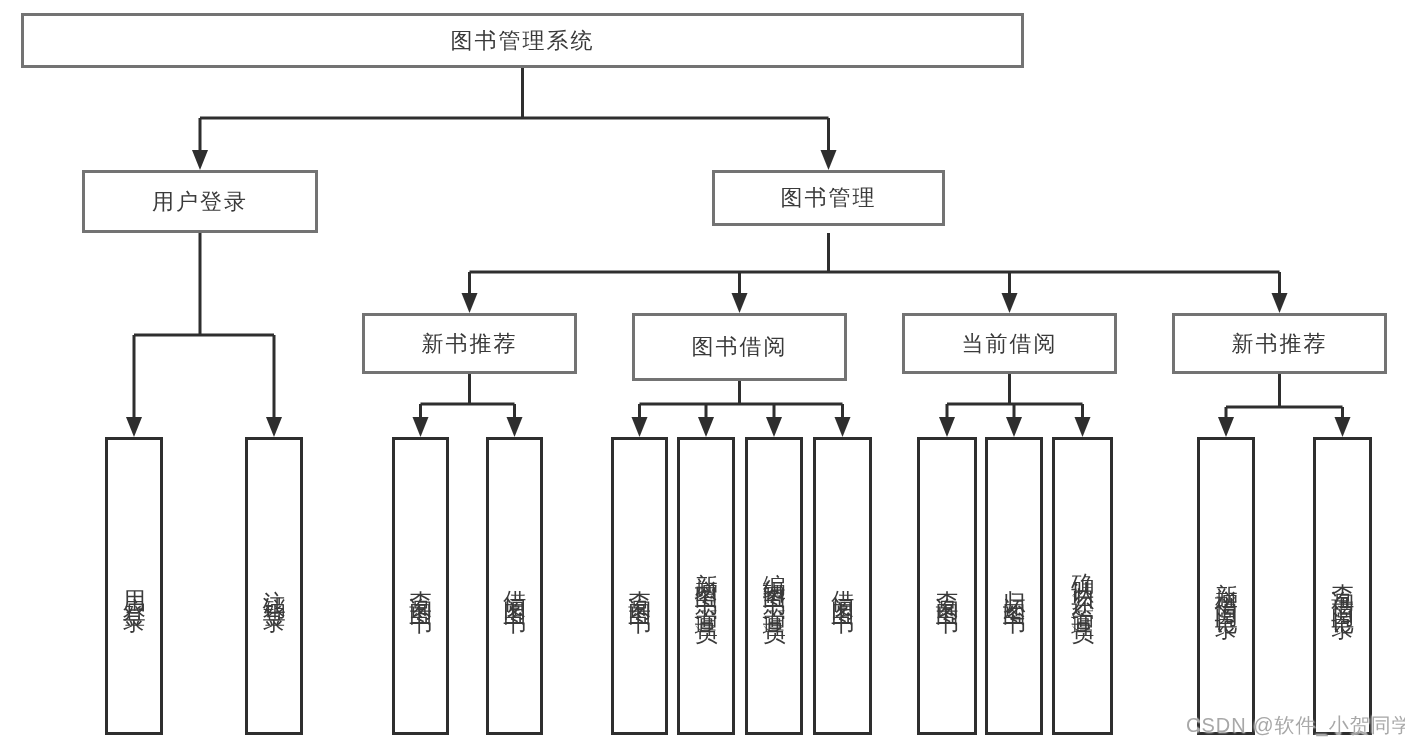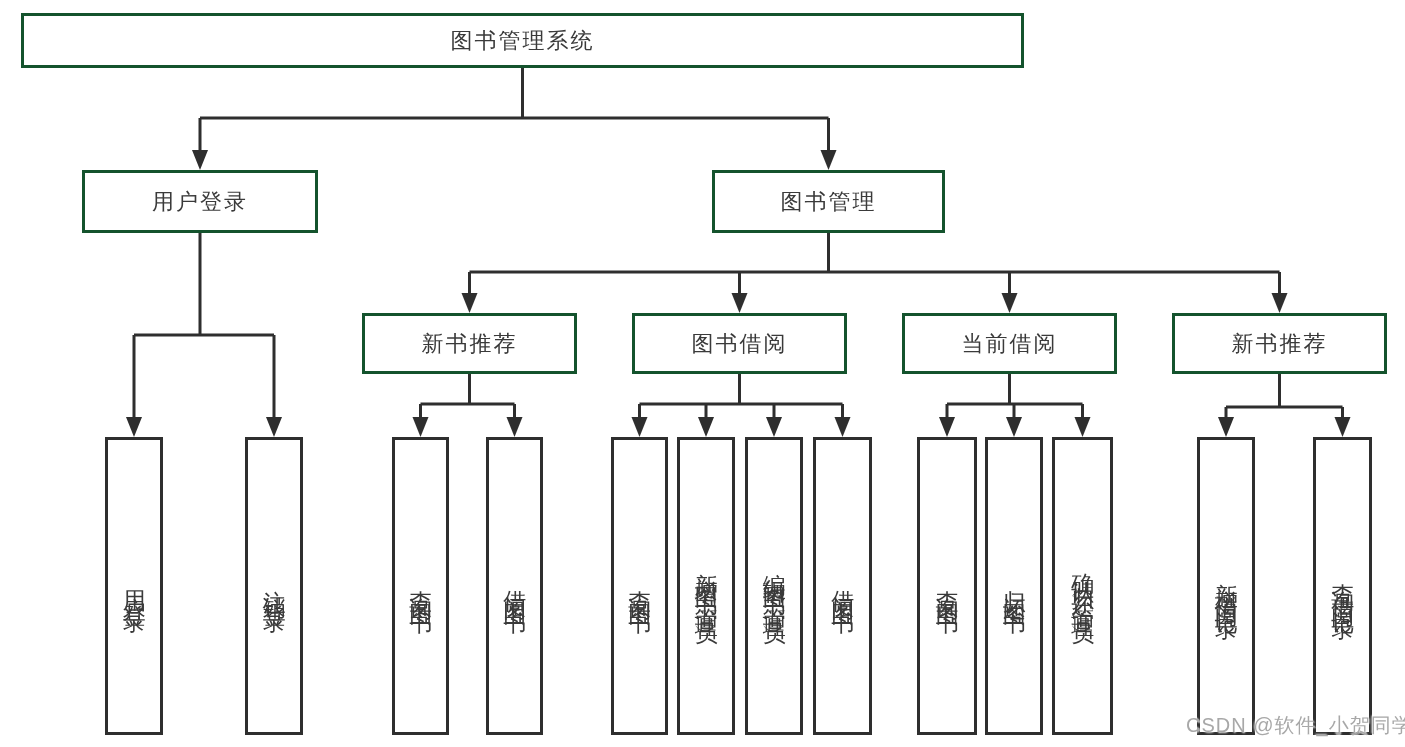--- a/index.html
+++ b/index.html
@@ -17,21 +17,21 @@
   }
   svg.connectors {
     position: absolute;
     left: 0; top: 0;
     width: 1405px; height: 747px;
   }
   .node {
     position: absolute;
     box-sizing: border-box;
     background: #ffffff;
-    border: 3px solid #14532d;
+    border: 3px solid #737373;
     display: flex;
     align-items: center;
     justify-content: center;
     color: #3a3a3a;
     font-size: 22px;
     letter-spacing: 2px;
     white-space: nowrap;
   }
   .leaf {
     position: absolute;
@@ -99,24 +99,24 @@
       <polygon points="1006,417 1022,417 1014,437"></polygon>
       <polygon points="1074.5,417 1090.5,417 1082.5,437"></polygon>
       <polygon points="1218,417 1234,417 1226,437"></polygon>
       <polygon points="1334.5,417 1350.5,417 1342.5,437"></polygon>
     </g>
   </svg>
 
   <div class="node" style="left:21px; top:13px; width:1003px; height:55px;">图书管理系统</div>
 
   <div class="node" style="left:82px; top:170px; width:236px; height:63px;">用户登录</div>
-  <div class="node" style="left:712px; top:170px; width:233px; height:63px;">图书管理</div>
+  <div class="node" style="left:712px; top:170px; width:233px; height:56px;">图书管理</div>
 
   <div class="node" style="left:362px; top:313px; width:215px; height:61px;font-family:Liberation Serif, serif;">新书推荐</div>
-  <div class="node" style="left:632px; top:313px; width:215px; height:61px;">图书借阅</div>
+  <div class="node" style="left:632px; top:313px; width:215px; height:68px;">图书借阅</div>
   <div class="node" style="left:902px; top:313px; width:215px; height:61px;">当前借阅</div>
   <div class="node" style="left:1172px; top:313px; width:215px; height:61px;">新书推荐</div>
 
   <div class="leaf" style="left:105px; top:437px; width:58px; height:298px;">
     <span>用户登录</span>
   </div>
   <div class="leaf" style="left:245px; top:437px; width:58px; height:298px;">
     <span>注销登录</span>
   </div>
 

